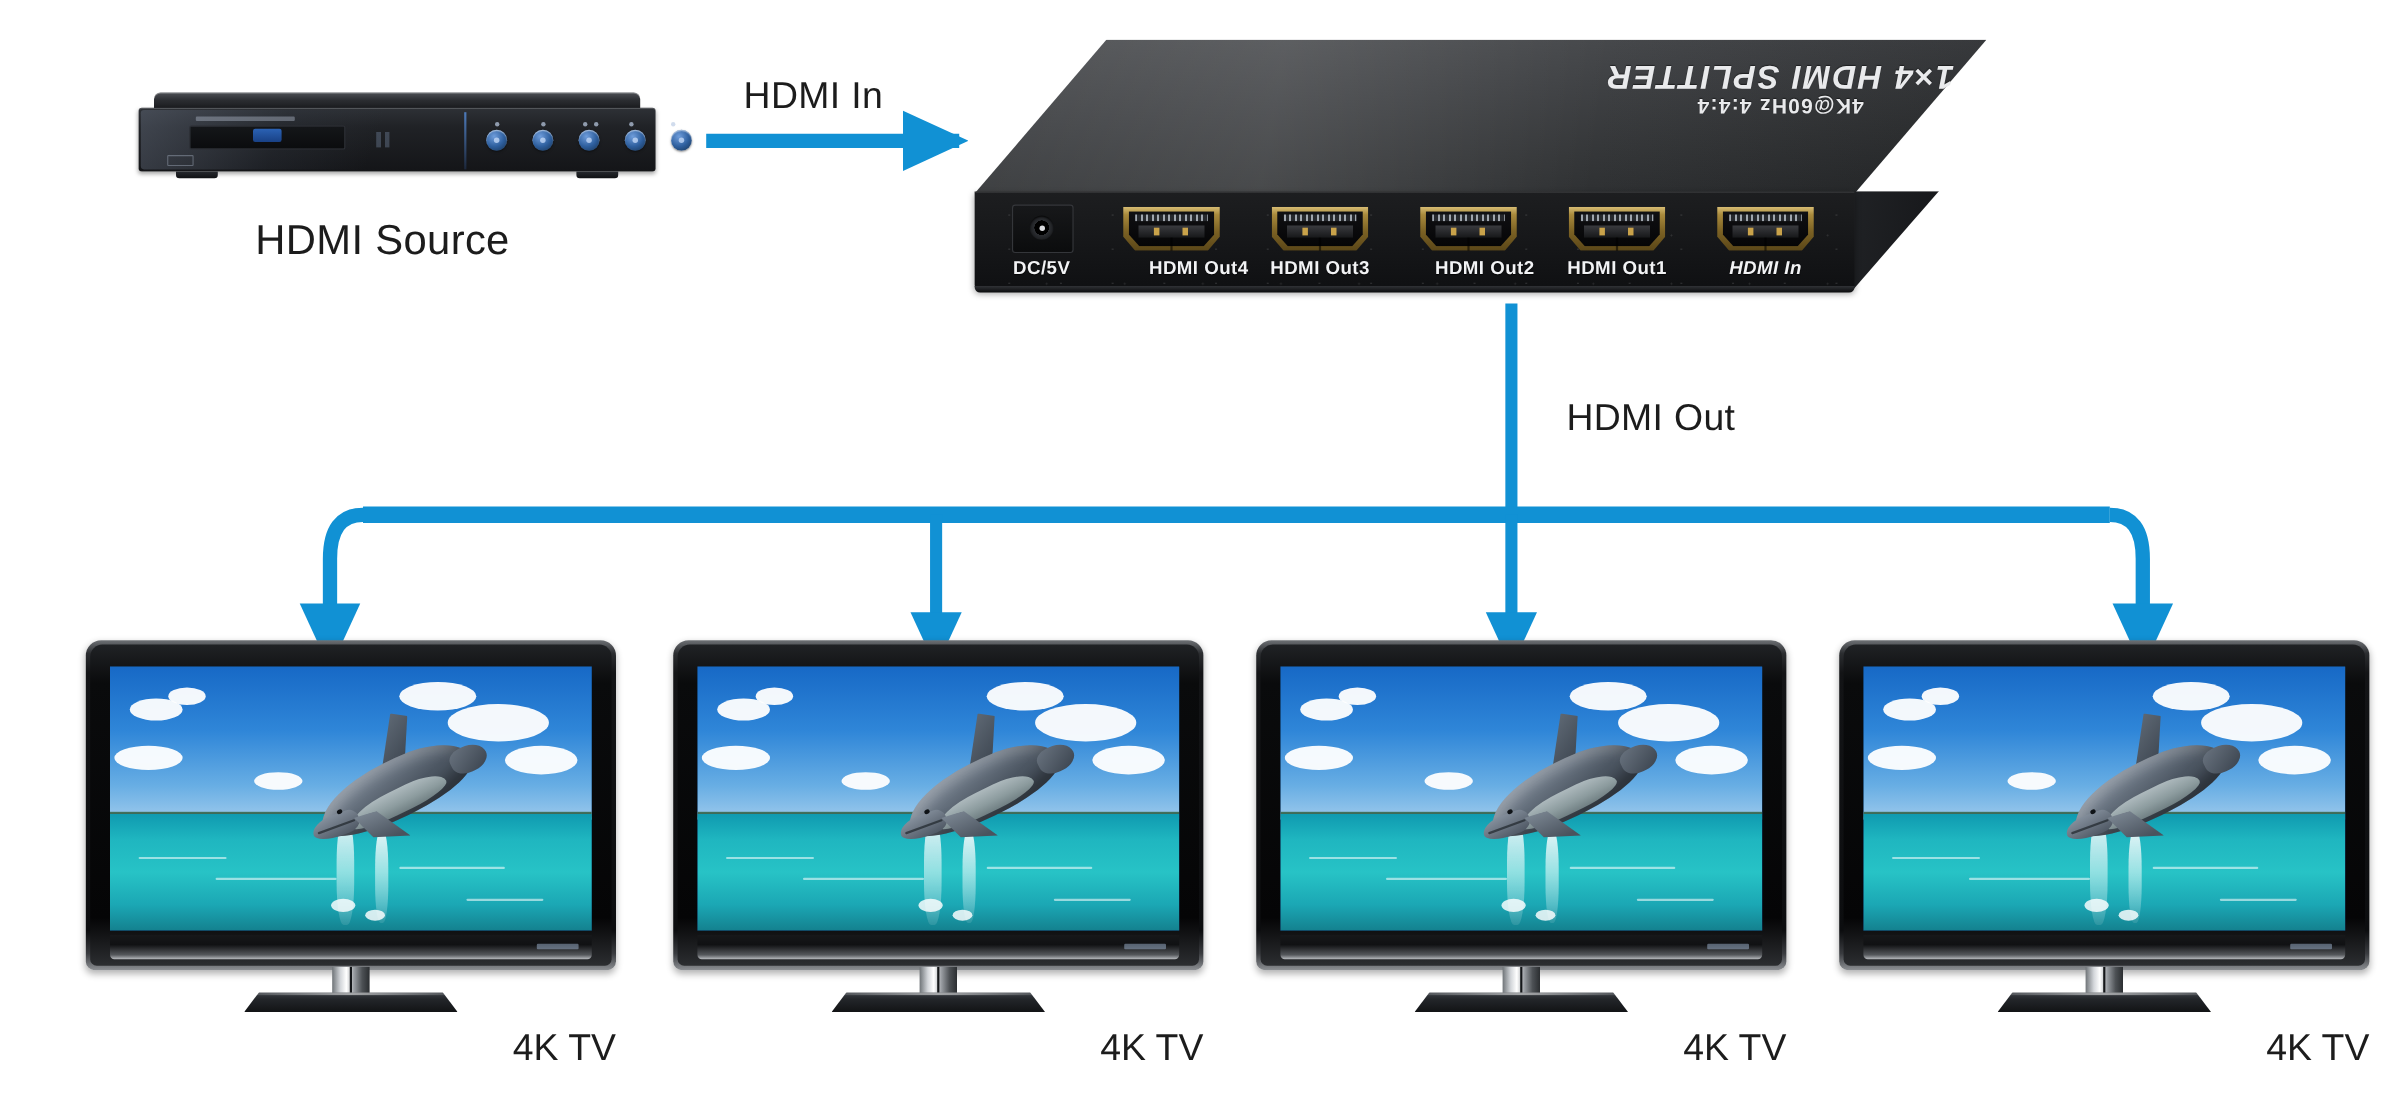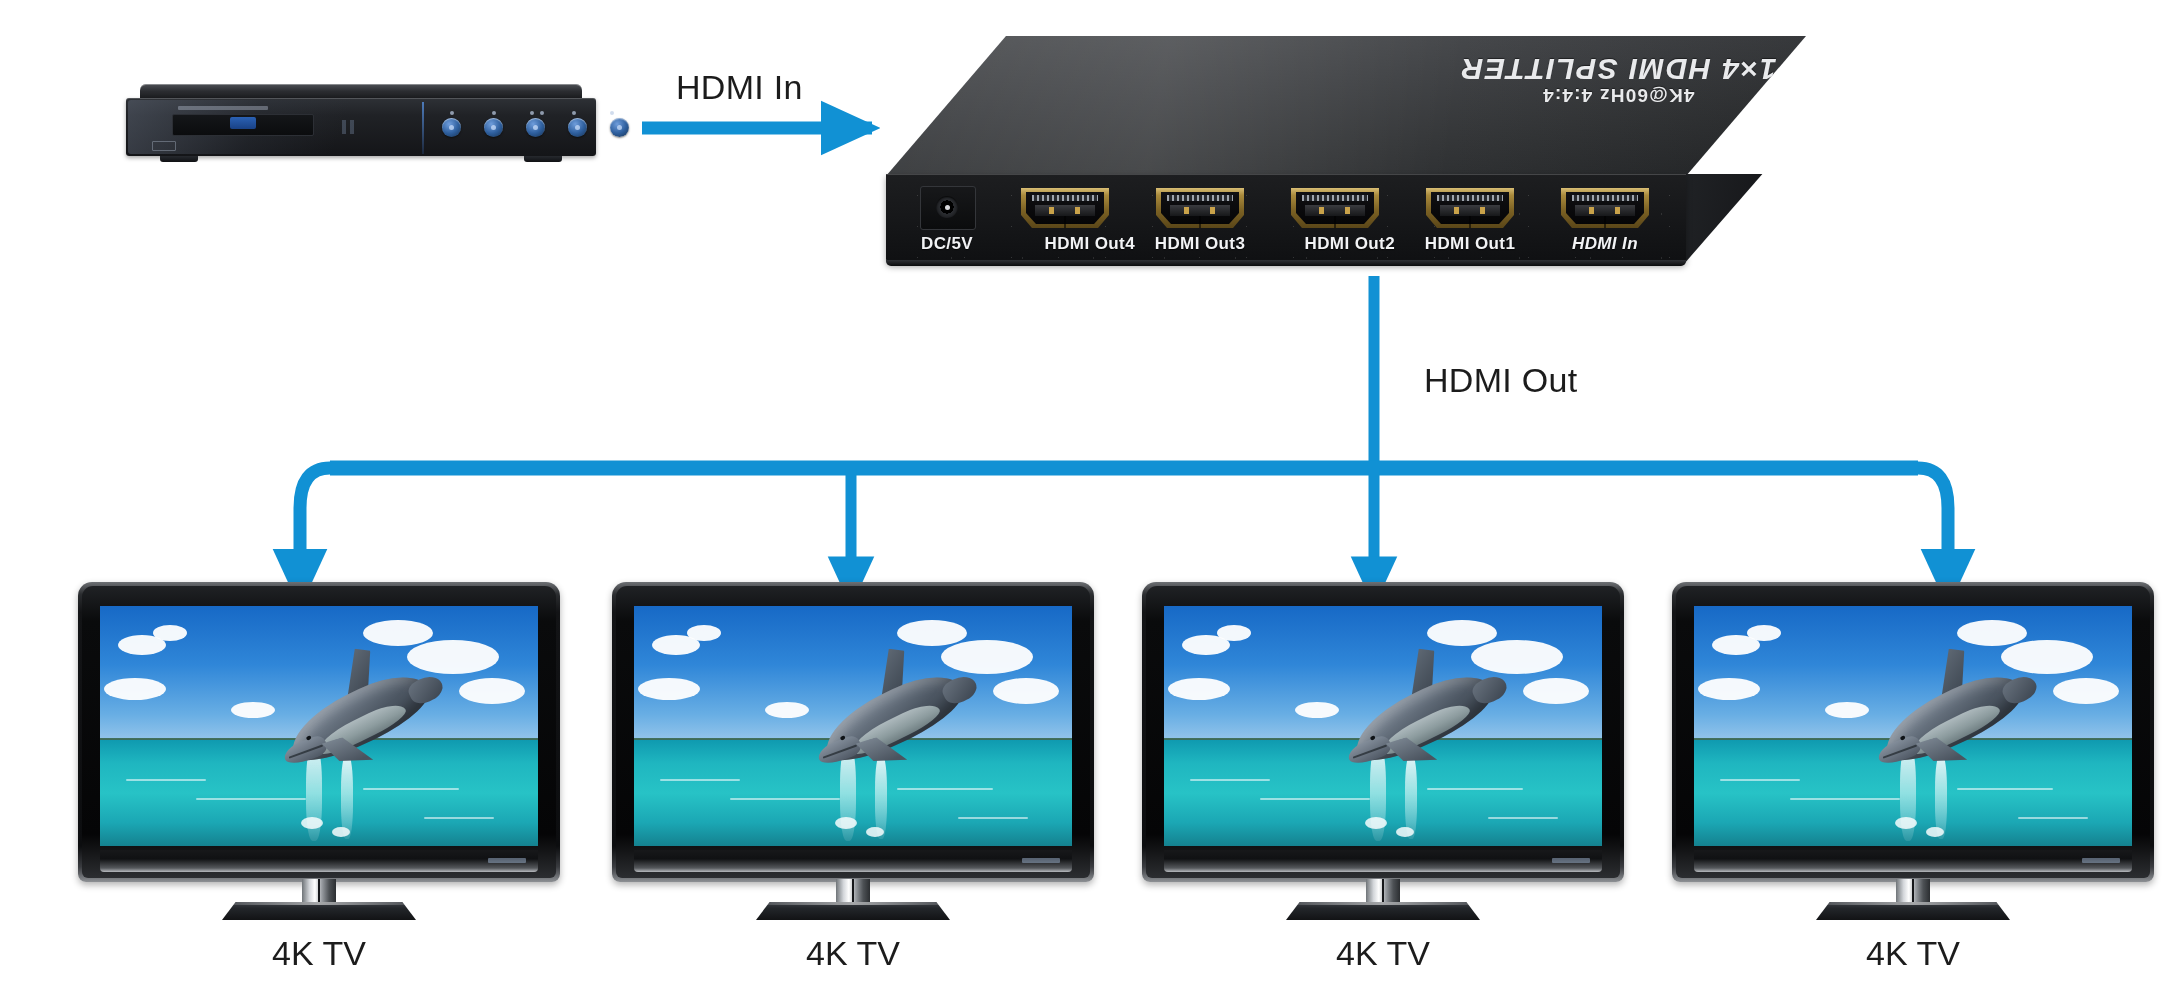--- a/index.html
+++ b/index.html
@@ -517,21 +517,21 @@
     top: 320px;
     width: 190px; height: 3px;
     background: linear-gradient(90deg, rgba(255,255,255,.10), rgba(255,255,255,.55), rgba(255,255,255,.10));
     clip-path: polygon(7% 0, 93% 0, 100% 100%, 0 100%);
   }
   .tv-caption {
     position: absolute;
     top: 352px;
     left: 0;
     width: 482px;
-    text-align: center;
+    text-align: right;
     font-size: 34px;
     color: #1c1c1c;
     font-family: "Liberation Sans", sans-serif;
   }
 </style>
 </head>
 <body>
 
 <div id="stage">
 
@@ -556,20 +556,21 @@
     <div class="bd-btn" style="left:316px"></div>
     <div class="bd-btn" style="left:358px"></div>
     <div class="bd-btn" style="left:400px"></div>
     <div class="bd-btn" style="left:442px"></div>
     <div class="bd-btn" style="left:484px"></div>
 
     <div class="bd-feet" style="left:34px"></div>
     <div class="bd-feet" style="left:398px"></div>
   </div>
 
+  <div class="label label-lg" style="left:232px; top:198px;">HDMI Source</div>
 
   <div class="label label-md" style="left:676px; top:68px;">HDMI  In</div>
 
   <div class="label label-md" style="left:1424px; top:361px;">HDMI Out</div>
 
   <div class="abs" id="splitter">
     <div class="sp-top"></div>
     <div class="sp-top-sheen"></div>
 
     <div class="sp-print">

